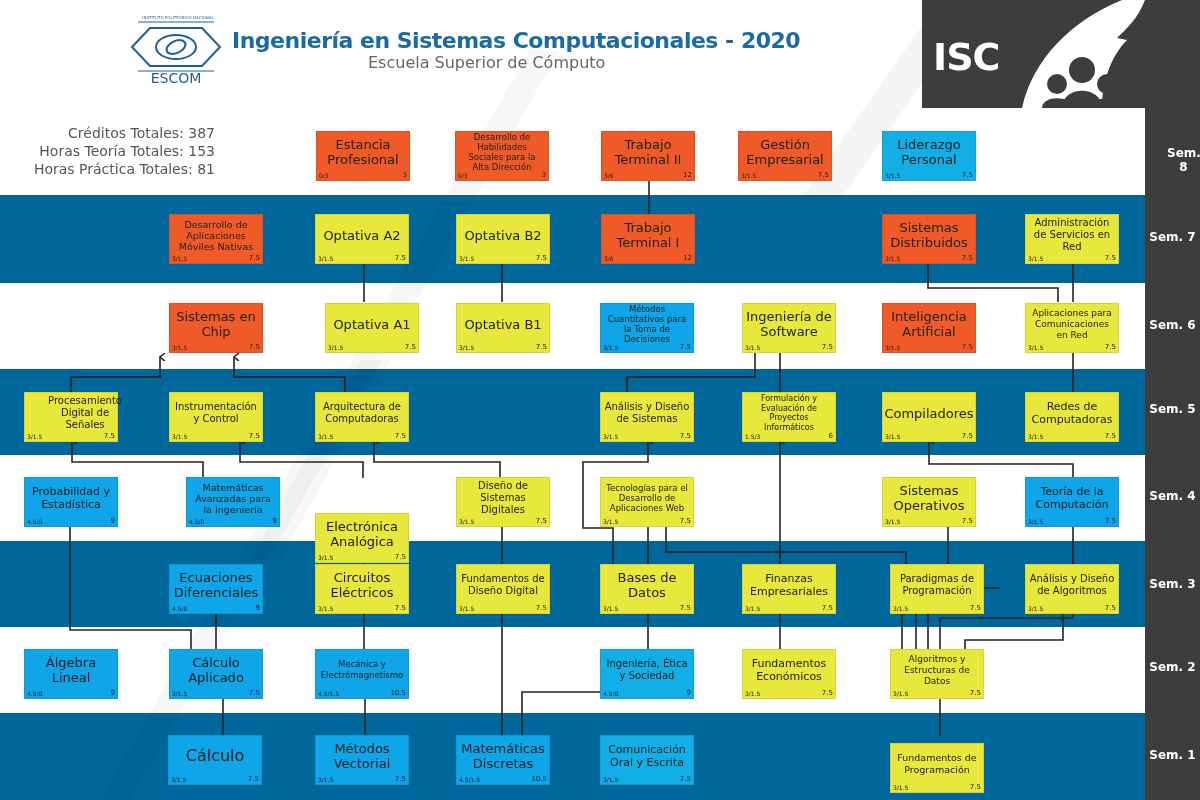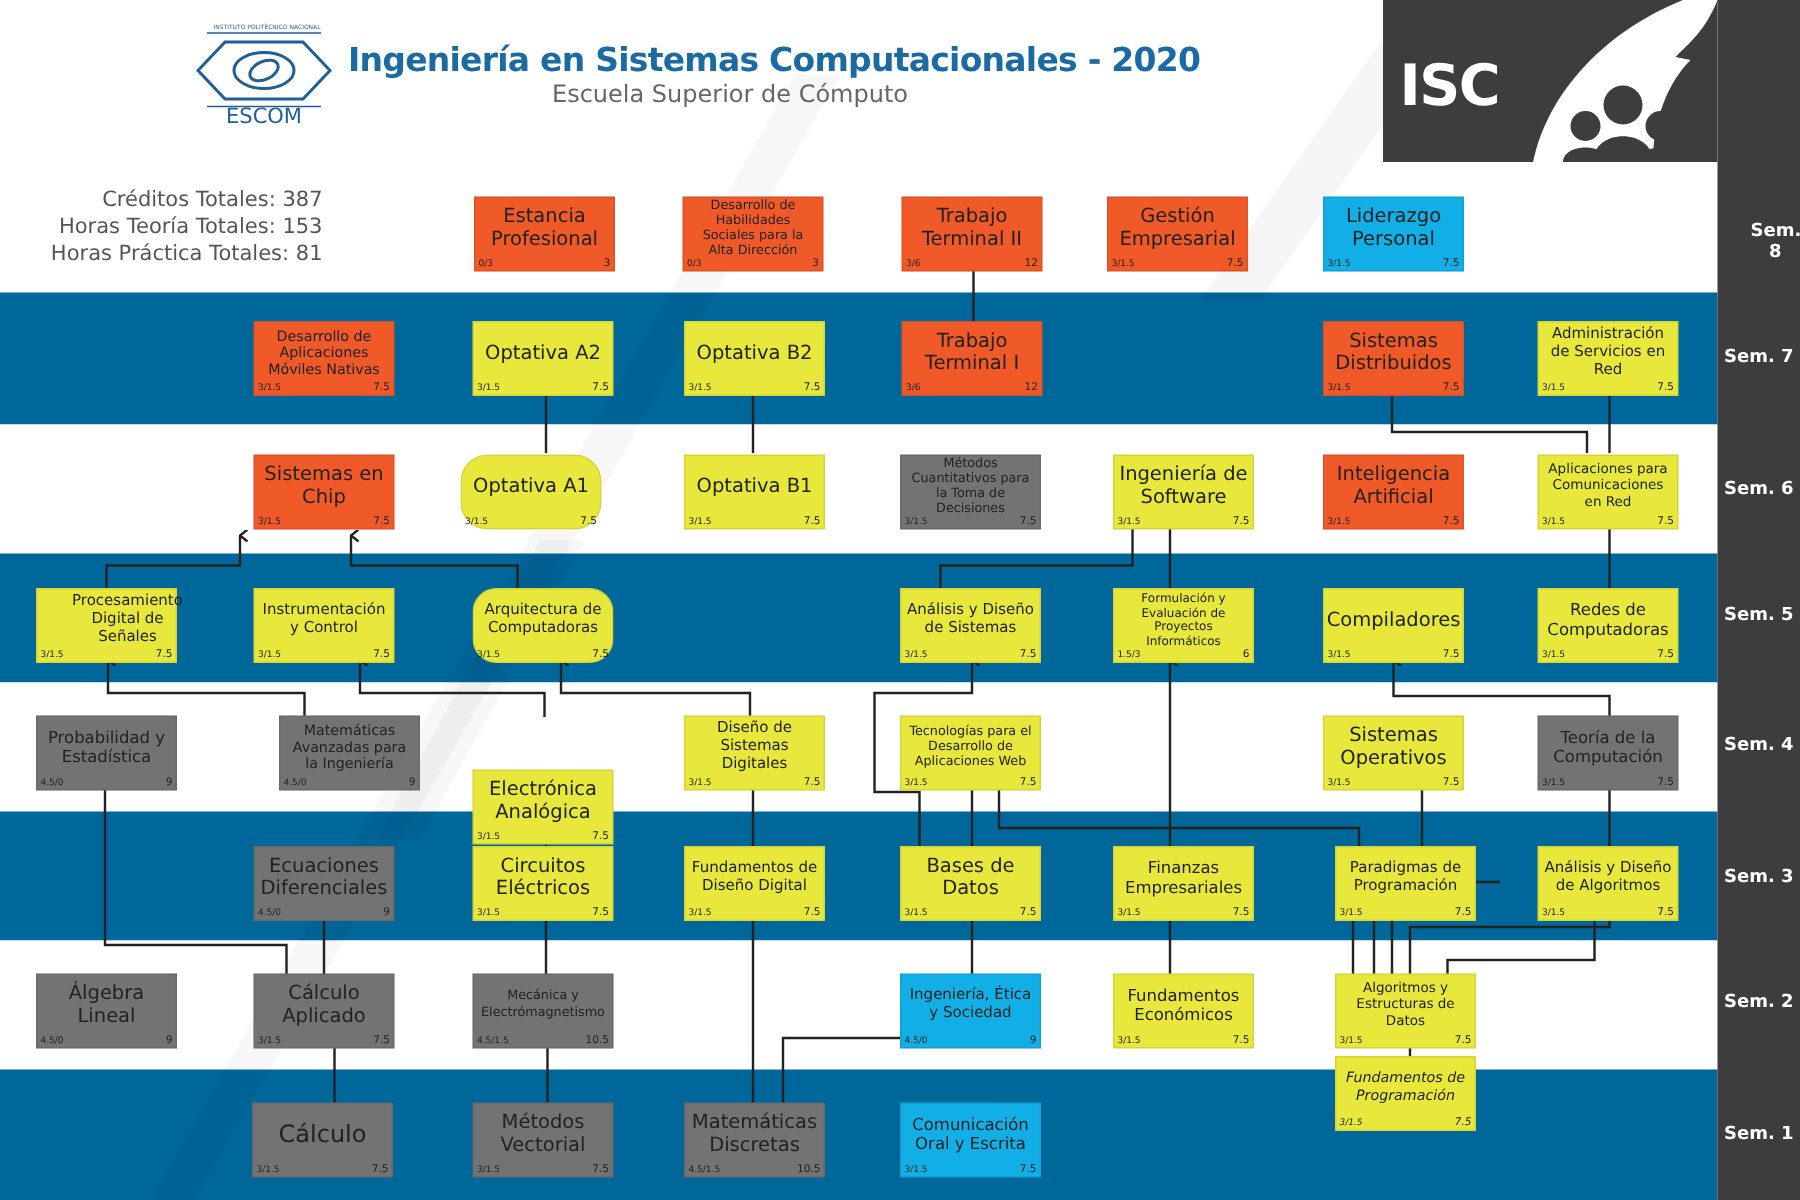--- a/index.html
+++ b/index.html
@@ -29,21 +29,21 @@
 
   .course { position: absolute; width: 94px; height: 50px; display: flex; align-items: center; justify-content: center; text-align: center; padding: 2px 3px 10px; border: 1px solid rgba(0,0,0,0.08); }
   .course .name { font-size: 11px; line-height: 13px; color: #222; }
   .course .name.lg { font-size: 13px; line-height: 15px; }
   .course .name.xl { font-size: 16px; line-height: 18px; }
   .course .name.sm { font-size: 8.5px; line-height: 10px; }
   .course .hours { position: absolute; left: 2px; bottom: 1px; font-size: 6px; color: #222; }
   .course .credits { position: absolute; right: 2px; bottom: 1px; font-size: 7px; color: #222; }
   .c-orange { background: #f05a28; }
   .c-yellow { background: #e8e83c; }
-  .c-green { background: #737373; }
+  .c-green { background: #0ea5e9; }
   .c-cyan { background: #12aee6; }
 
   svg.links { position: absolute; left: 0; top: 0; width: 1200px; height: 800px; pointer-events: none; }
 </style>
 </head>
 <body>
 
 <div class="band white" style="top:0;height:195px;"></div>
 <div class="band blue" style="top:195px;height:88px;"></div>
 <div class="band white" style="top:283px;height:86px;"></div>
@@ -237,21 +237,21 @@
   <span class="name" style="font-size:10px;line-height:12px;">Administración de Servicios en Red</span>
   <span class="hours">3/1.5</span>
   <span class="credits">7.5</span>
 </div>
 
 <div class="course c-orange" style="left:169px;top:303px;">
   <span class="name lg">Sistemas en Chip</span>
   <span class="hours">3/1.5</span>
   <span class="credits">7.5</span>
 </div>
-<div class="course c-yellow" style="left:307px;top:303px;border-radius:18px;">
+<div class="course c-yellow" style="left:325px;top:303px;">
   <span class="name lg">Optativa A1</span>
   <span class="hours">3/1.5</span>
   <span class="credits">7.5</span>
 </div>
 <div class="course c-yellow" style="left:456px;top:303px;">
   <span class="name lg">Optativa B1</span>
   <span class="hours">3/1.5</span>
   <span class="credits">7.5</span>
 </div>
 <div class="course c-green" style="left:600px;top:303px;">
@@ -278,21 +278,21 @@
 <div class="course c-yellow" style="left:24px;top:392px;">
   <span class="name" style="font-size:10px;line-height:12px;margin-left:28px;">Procesamiento Digital de Señales</span>
   <span class="hours">3/1.5</span>
   <span class="credits">7.5</span>
 </div>
 <div class="course c-yellow" style="left:169px;top:392px;">
   <span class="name" style="font-size:10px;line-height:12px;">Instrumentación y Control</span>
   <span class="hours">3/1.5</span>
   <span class="credits">7.5</span>
 </div>
-<div class="course c-yellow" style="left:315px;top:392px;border-radius:16px;">
+<div class="course c-yellow" style="left:315px;top:392px;">
   <span class="name" style="font-size:10px;line-height:12px;">Arquitectura de Computadoras</span>
   <span class="hours">3/1.5</span>
   <span class="credits">7.5</span>
 </div>
 <div class="course c-yellow" style="left:600px;top:392px;">
   <span class="name" style="font-size:10px;line-height:12px;">Análisis y Diseño de Sistemas</span>
   <span class="hours">3/1.5</span>
   <span class="credits">7.5</span>
 </div>
 <div class="course c-yellow" style="left:742px;top:392px;">
@@ -427,17 +427,17 @@
 <div class="course c-green" style="left:456px;top:735px;">
   <span class="name lg">Matemáticas Discretas</span>
   <span class="hours">4.5/1.5</span>
   <span class="credits">10.5</span>
 </div>
 <div class="course c-cyan" style="left:600px;top:735px;">
   <span class="name">Comunicación Oral y Escrita</span>
   <span class="hours">3/1.5</span>
   <span class="credits">7.5</span>
 </div>
-<div class="course c-yellow" style="left:890px;top:704px;font-style:italic;">
+<div class="course c-yellow" style="left:890px;top:743px;">
   <span class="name" style="font-size:9.5px;line-height:12px;">Fundamentos de Programación</span>
   <span class="hours">3/1.5</span>
   <span class="credits">7.5</span>
 </div>
 
 </body></html>

